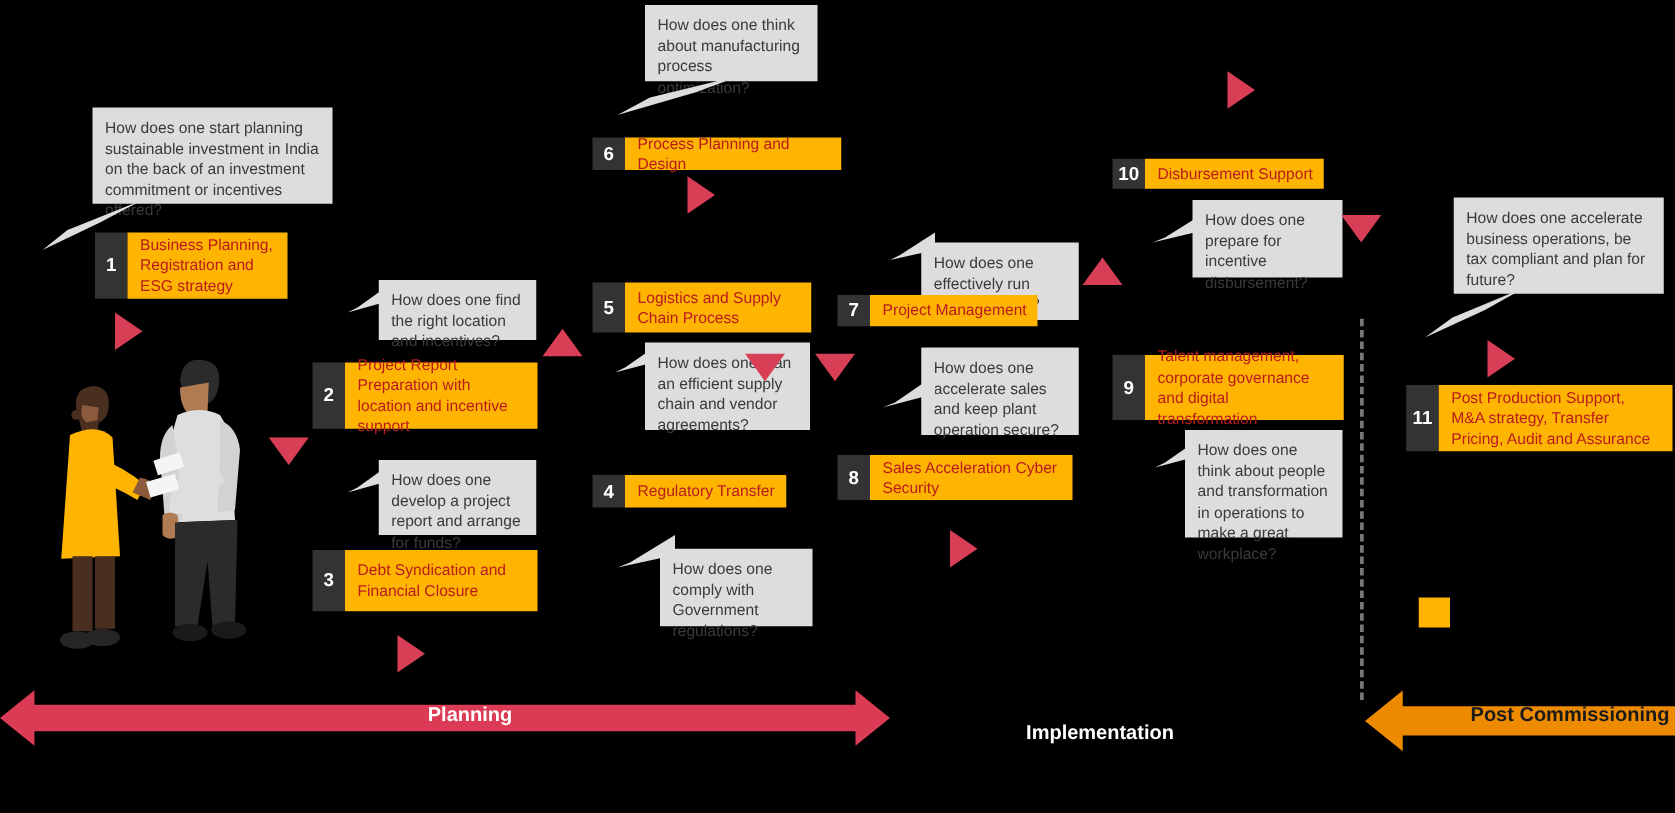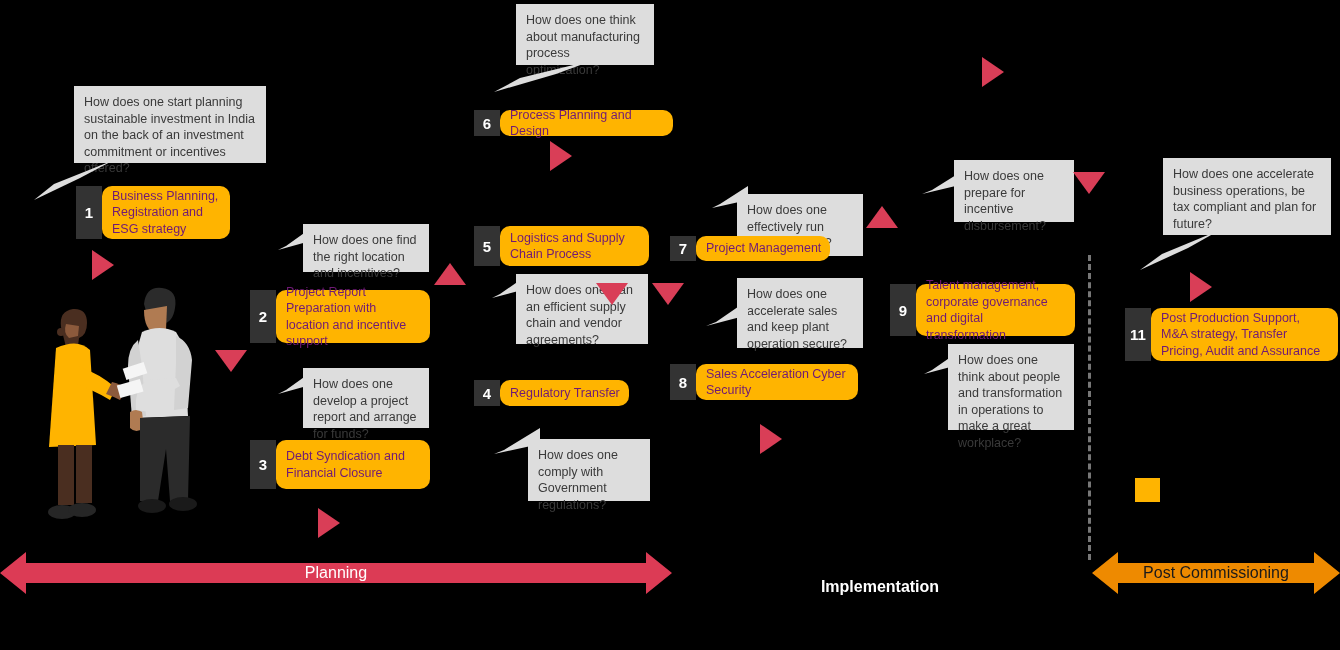--- a/index.html
+++ b/index.html
@@ -5,41 +5,41 @@
   html,body{margin:0;padding:0;background:#000;}
   body{width:1340px;height:650px;position:relative;overflow:hidden;
        font-family:"Liberation Sans","DejaVu Sans",sans-serif;}
   #stage{position:relative;width:1340px;height:650px;background:#000;}
 
   
   .svc{position:absolute;display:flex;align-items:stretch;}
   .svc .badge{width:26px;min-width:26px;background:#333333;color:#ffffff;
               font-size:15px;font-weight:bold;display:flex;align-items:center;
               justify-content:center;letter-spacing:0;}
-  .svc .body{background:#FFB400;color:#701a75;font-size:12.5px;line-height:16.5px;
+  .svc .body{background:#FFB400;color:#b91c1c;font-size:12.5px;line-height:16.5px;
              padding:7px 9px 7px 10px;display:flex;align-items:center;
-             box-sizing:border-box;border-radius:10px;}
+             box-sizing:border-box;}
   .svc .body span{display:block;}
 
   
   .callout{position:absolute;background:#DDDDDD;color:#3a3a3a;
            font-size:12.5px;line-height:16.5px;padding:8px 10px;box-sizing:border-box;}
 
   
   .tri{position:absolute;width:0;height:0;}
   .tri.r{border-top:15px solid transparent;border-bottom:15px solid transparent;
          border-left:22px solid #D93E57;}
   .tri.d{border-left:16px solid transparent;border-right:16px solid transparent;
          border-top:22px solid #D93E57;}
   .tri.u{border-left:16px solid transparent;border-right:16px solid transparent;
          border-bottom:22px solid #D93E57;}
 
   
   .phase{position:absolute;height:46px;display:flex;align-items:center;
-         justify-content:center;font-size:16px;font-weight:normal;}
+         justify-content:center;font-size:16px;font-weight:bold;padding-left:40px;}
   .phase .lbl{position:relative;z-index:3;}
   .arrowbar{position:absolute;top:0;left:0;right:0;bottom:0;}
   .phase-plain{position:absolute;height:46px;display:flex;align-items:flex-end;
                justify-content:center;color:#ffffff;font-size:16px;font-weight:bold;}
 
   .divider{position:absolute;width:0;border-left:3px dashed #777777;}
   .sq{position:absolute;background:#FFB400;}
 
   
   .fig{position:absolute;}
@@ -190,20 +190,26 @@
   <div class="tri d" style="left:652px;top:283px;"></div>
 
   <div class="svc" style="left:670px;top:364px;width:188px;height:36px;">
     <div class="badge">8</div>
     <div class="body">
       <span>Sales Acceleration Cyber Security</span>
     </div>
   </div>
   <div class="tri r" style="left:760px;top:424px;"></div>
 
+  <div class="svc" style="left:890px;top:127px;width:185px;height:24px;">
+    <div class="badge">10</div>
+    <div class="body">
+      <span>Disbursement Support</span>
+    </div>
+  </div>
   <div class="tri r" style="left:982px;top:57px;"></div>
 
   <div class="callout" style="left:954px;top:160px;width:120px;height:62px;">
     <span>How does one prepare for incentive disbursement?</span>
   </div>
   <svg style="position:absolute;left:922px;top:170px;width:42px;height:34px;" viewBox="0 0 42 34">
     <path d="M42 0 L10 20 L0 24 L42 14 Z" fill="#DDDDDD"></path>
   </svg>
   <div class="tri d" style="left:1073px;top:172px;"></div>
 

